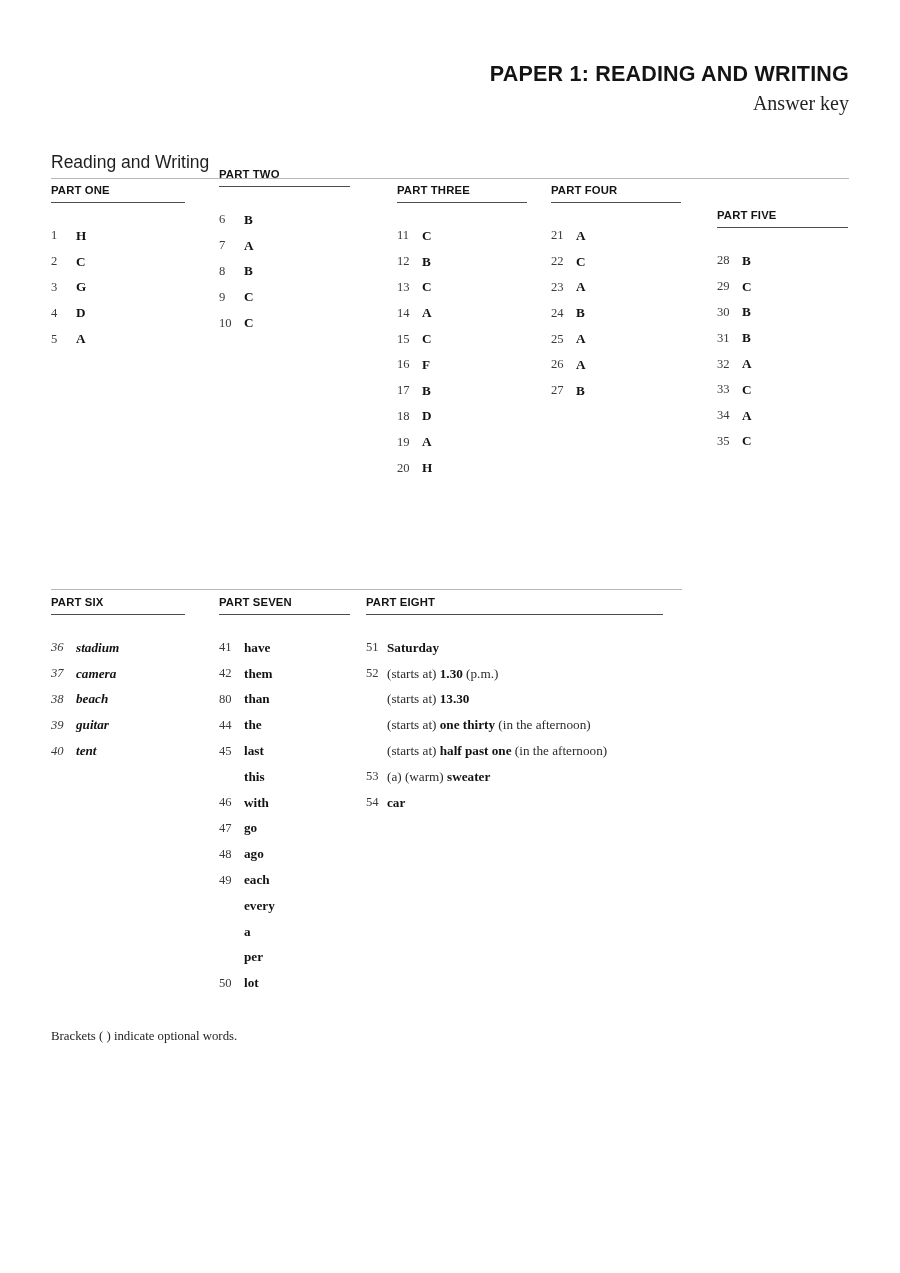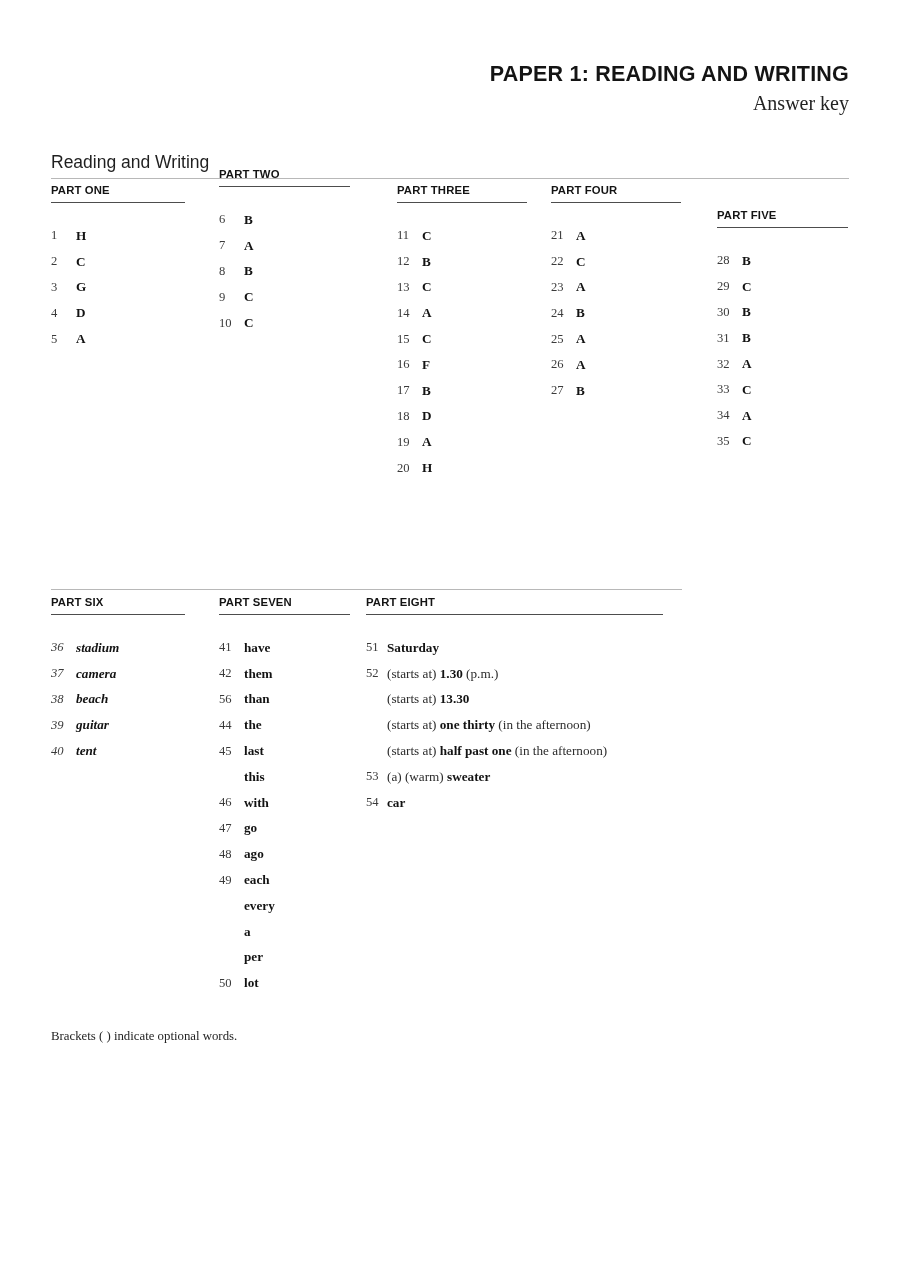--- a/index.html
+++ b/index.html
@@ -347,21 +347,21 @@
         <ul class="ans-list" style="margin-top: 25px;">
           <li class="ans-row">
             <span class="num">41</span>
             <span class="val narrow">have</span>
           </li>
           <li class="ans-row">
             <span class="num">42</span>
             <span class="val narrow">them</span>
           </li>
           <li class="ans-row">
-            <span class="num">56</span>
+            <span class="num">80</span>
             <span class="val narrow">than</span>
           </li>
           <li class="ans-row">
             <span class="num">44</span>
             <span class="val narrow">the</span>
           </li>
           <li class="ans-row">
             <span class="num">45</span>
             <span class="val narrow">last</span>
           </li>

